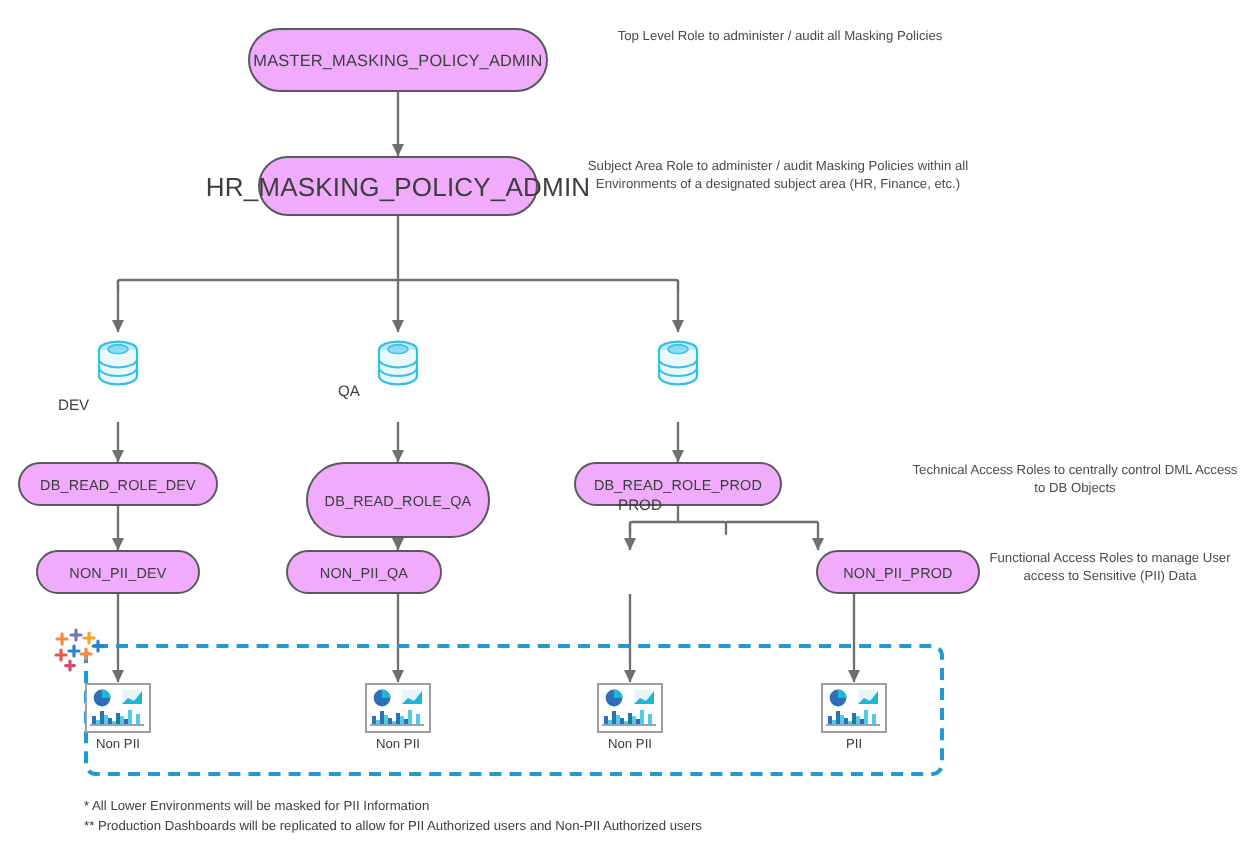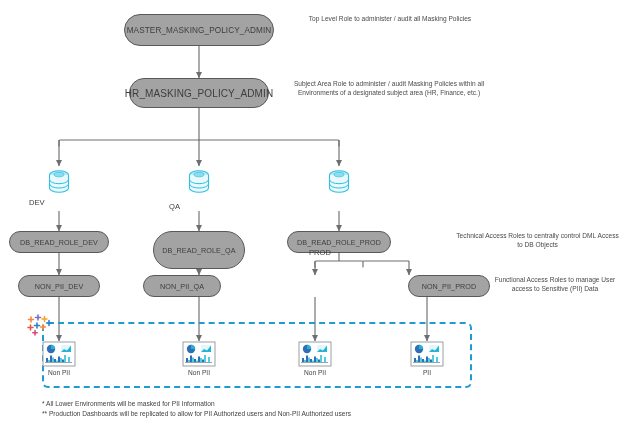--- a/index.html
+++ b/index.html
@@ -12,30 +12,30 @@
     position:relative;
   }
   #stage{position:absolute;left:0;top:0;width:624px;height:428px;}
   #svg-layer{position:absolute;left:0;top:0;width:624px;height:428px;}
 
   
   .node{
     position:absolute;
     box-sizing:border-box;
     border:1.2px solid #58595b;
-    background:#a3a3a3;
+    background:#f0abfc;
     border-radius:999px;
     display:flex;align-items:center;justify-content:center;
     text-align:center;
     color:#3d3d3d;
     white-space:nowrap;
     letter-spacing:.1px;
   }
   .node-top{font-size:8.2px;}
-  .node-mid{font-size:10px;text-align:center;}
+  .node-mid{font-size:13px;text-align:center;}
   .node-role{font-size:7.2px;}
   .node-fn{font-size:7.2px;}
 
   
   .annot{
     position:absolute;
     font-size:6.6px;
     line-height:9.4px;
     color:#4a4a4a;
     text-align:center;
@@ -164,21 +164,21 @@
     <span>DEV</span>
   </div>
 
   <svg class="db-icon" style="left:186px;top:168px;" viewBox="0 0 26 28" xmlns="http://www.w3.org/2000/svg">
     <ellipse cx="13" cy="7" rx="9.5" ry="4.2" fill="#b9eaf6" stroke="#2fc0e4" stroke-width="1.1"></ellipse>
     <path d="M3.5,7 L3.5,20 A9.5,4.2 0 0 0 22.5,20 L22.5,7" fill="#e9f9fd" stroke="#2fc0e4" stroke-width="1.1"></path>
     <path d="M3.5,11.5 A9.5,4.2 0 0 0 22.5,11.5" fill="none" stroke="#2fc0e4" stroke-width="1"></path>
     <path d="M3.5,15.8 A9.5,4.2 0 0 0 22.5,15.8" fill="none" stroke="#2fc0e4" stroke-width="1"></path>
     <ellipse cx="13" cy="6.6" rx="5" ry="2.2" fill="#8fdcf0" stroke="#2fc0e4" stroke-width=".7"></ellipse>
   </svg>
-  <div class="env-label" style="left:169px;top:202px;">
+  <div class="env-label" style="left:169px;top:191px;">
     <span>QA</span>
   </div>
 
   <svg class="db-icon" style="left:326px;top:168px;" viewBox="0 0 26 28" xmlns="http://www.w3.org/2000/svg">
     <ellipse cx="13" cy="7" rx="9.5" ry="4.2" fill="#b9eaf6" stroke="#2fc0e4" stroke-width="1.1"></ellipse>
     <path d="M3.5,7 L3.5,20 A9.5,4.2 0 0 0 22.5,20 L22.5,7" fill="#e9f9fd" stroke="#2fc0e4" stroke-width="1.1"></path>
     <path d="M3.5,11.5 A9.5,4.2 0 0 0 22.5,11.5" fill="none" stroke="#2fc0e4" stroke-width="1"></path>
     <path d="M3.5,15.8 A9.5,4.2 0 0 0 22.5,15.8" fill="none" stroke="#2fc0e4" stroke-width="1"></path>
     <ellipse cx="13" cy="6.6" rx="5" ry="2.2" fill="#8fdcf0" stroke="#2fc0e4" stroke-width=".7"></ellipse>
   </svg>

